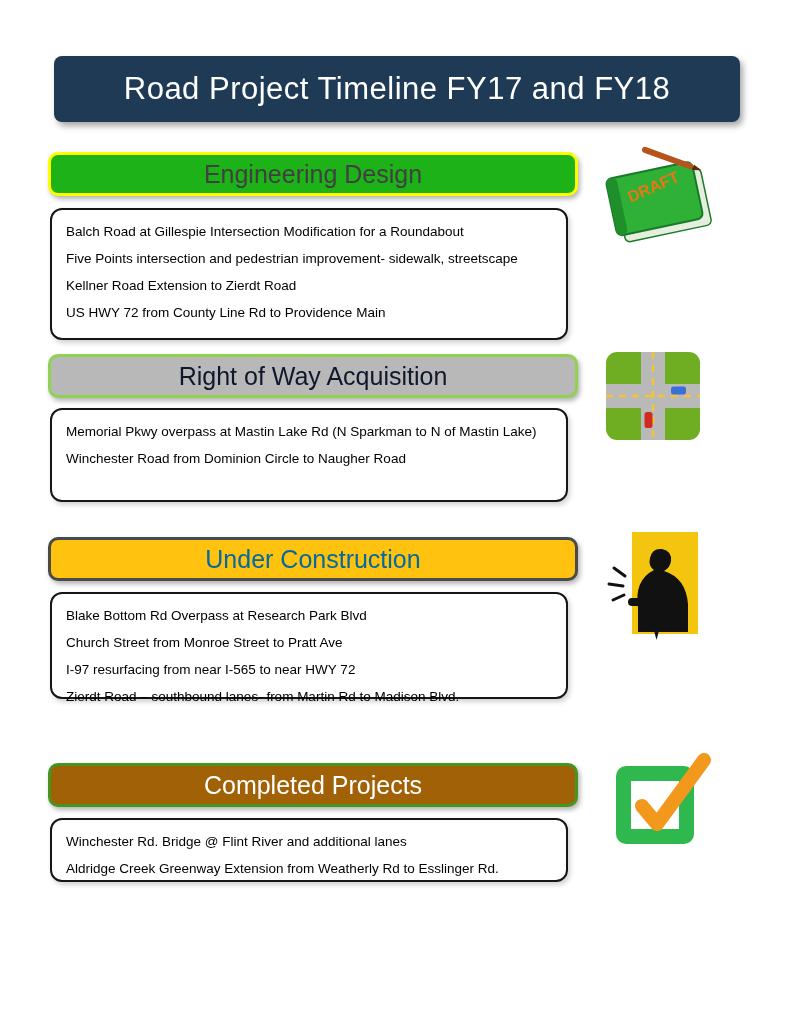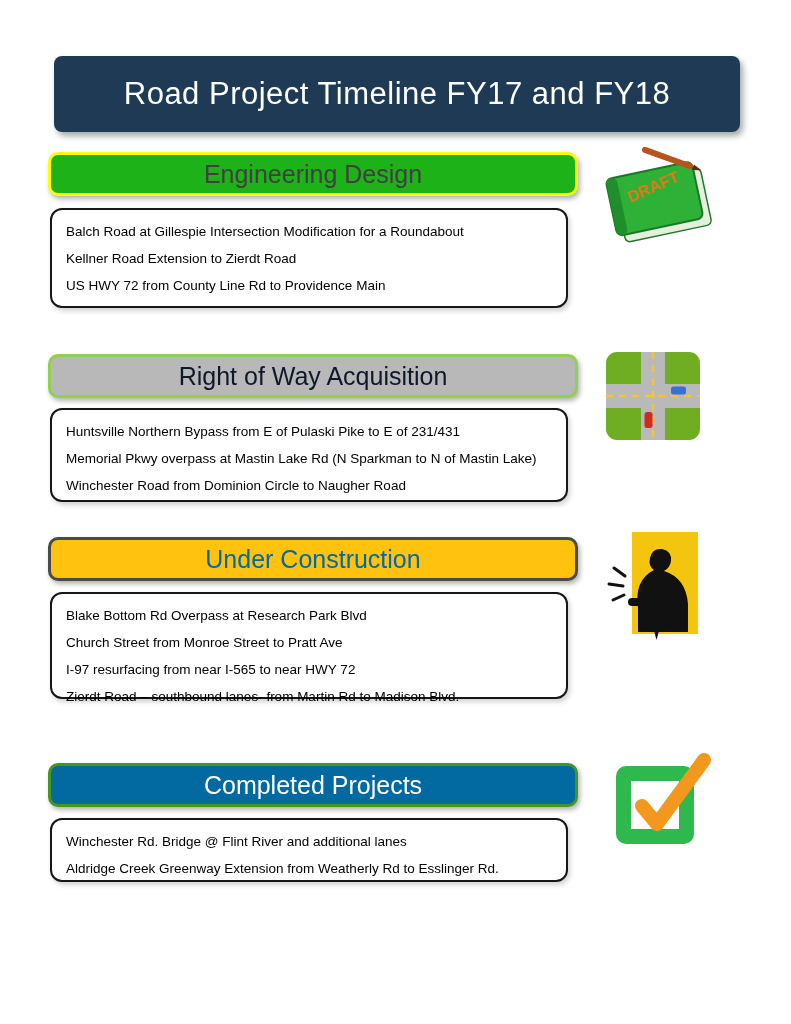--- a/index.html
+++ b/index.html
@@ -1,21 +1,21 @@
 <!DOCTYPE html>
 <html><head>
 <meta charset="utf-8">
 <style>
   html,body{margin:0;padding:0;background:#ffffff;}
   .page{
     position:relative;width:791px;height:1024px;background:#ffffff;
     font-family:"Liberation Sans", sans-serif;color:#000;overflow:hidden;
   }
   .title-bar{
-    position:absolute;left:54px;top:56px;width:686px;height:76px;
+    position:absolute;left:54px;top:56px;width:686px;height:66px;
     background:#1f3a54;border-radius:8px;
     display:flex;align-items:center;justify-content:center;
     color:#ffffff;font-size:31px;font-weight:400;letter-spacing:.5px;
     box-shadow:3px 4px 6px rgba(0,0,0,.35);
   }
   .section-header{
     position:absolute;left:48px;width:530px;height:44px;
     border-radius:10px;border:3px solid transparent;box-sizing:border-box;
     display:flex;align-items:center;justify-content:center;
     font-size:25px;box-shadow:2px 3px 5px rgba(0,0,0,.3);
@@ -23,21 +23,21 @@
   .s1{background:#1db217;border-color:#ffff00;color:#ffffff;top:152px;}
   .s2{background:#b8b8b8;border-color:#92d050;color:#000000;top:354px;}
   .s3{background:#ffc20e;border-color:#4a4a4a;color:#000000;top:537px;}
   .s4{background:#e87d1e;border-color:#44961f;color:#ffffff;top:763px;}
   .list-box{
     position:absolute;left:50px;width:518px;box-sizing:border-box;
     background:#ffffff;border:2px solid #161616;border-radius:12px;
     padding:8px 10px 0 14px;font-size:13.5px;
     box-shadow:2px 3px 5px rgba(0,0,0,.18);
   }
-  .b1{top:208px;height:100px;}
+  .b1{top:208px;height:132px;}
   .b2{top:408px;height:94px;}
   .b3{top:592px;height:107px;}
   .b4{top:818px;height:64px;}
   .list-item{line-height:27px;white-space:nowrap;}
   .icon-slot{position:absolute;}
   .i1{left:592px;top:144px;width:128px;height:112px;}
   .i2{left:606px;top:352px;width:94px;height:88px;}
   .i3{left:598px;top:524px;width:108px;height:118px;}
   .i4{left:612px;top:748px;width:102px;height:100px;}
   .icon-slot svg{width:100%;height:100%;display:block;}
@@ -63,40 +63,40 @@
         <text x="40" y="54" font-size="16" font-weight="bold" fill="#e77817" font-family="Liberation Sans, sans-serif" transform="rotate(-12 40 54)">DRAFT</text>
       </g>
       <g transform="rotate(20 78 16)">
         <rect x="48" y="12" width="54" height="6" rx="3" fill="#b5541c"></rect>
         <polygon points="102,12 111,15 102,18" fill="#5a2d0c"></polygon>
       </g>
     </svg>
   </div>
   <div class="list-box b1">
     <div class="list-item">Balch Road at Gillespie Intersection Modification for a Roundabout</div>
+    <div class="list-item">Five Points intersection and pedestrian improvement- sidewalk, streetscape</div>
     <div class="list-item">Kellner Road Extension to Zierdt Road</div>
     <div class="list-item">US HWY 72 from County Line Rd to Providence Main</div>
   </div>
 
   <div class="section-header s2" style="background: rgb(184, 184, 184); border-color: rgb(146, 208, 80); color: #0f172a;">
     <span>Right of Way Acquisition</span>
   </div>
   <div class="icon-slot i2">
     <svg viewBox="0 0 94 88" xmlns="http://www.w3.org/2000/svg">
       <rect x="0" y="0" width="94" height="88" rx="11" fill="#6fae22"></rect>
       <rect x="35" y="0" width="24" height="88" fill="#b9b9b9"></rect>
       <rect x="0" y="32" width="94" height="24" fill="#b9b9b9"></rect>
       <line x1="47" y1="0" x2="47" y2="88" stroke="#f6c431" stroke-width="2.5" stroke-dasharray="7 6"></line>
       <line x1="0" y1="44" x2="94" y2="44" stroke="#f6c431" stroke-width="2.5" stroke-dasharray="7 6"></line>
       <rect x="65" y="34.5" width="15" height="8" rx="2.5" fill="#3a6fd8"></rect>
       <rect x="38.5" y="60" width="8" height="16" rx="2.5" fill="#cf2b20"></rect>
     </svg>
   </div>
   <div class="list-box b2">
-    <div class="list-item">Huntsville Northern Bypass from E of Pulaski Pike to E of 231/431</div>
     <div class="list-item">Memorial Pkwy overpass at Mastin Lake Rd (N Sparkman to N of Mastin Lake)</div>
     <div class="list-item">Winchester Road from Dominion Circle to Naugher Road</div>
   </div>
 
   <div class="section-header s3" style="background: rgb(255, 194, 14); border-color: rgb(74, 74, 74); color: #0369a1;">
     <span>Under Construction</span>
   </div>
   <div class="icon-slot i3">
     <svg viewBox="0 0 108 118" xmlns="http://www.w3.org/2000/svg">
       <rect x="34" y="8" width="66" height="102" fill="#f3c50f"></rect>
@@ -111,21 +111,21 @@
       </g>
     </svg>
   </div>
   <div class="list-box b3">
     <div class="list-item">Blake Bottom Rd Overpass at Research Park Blvd</div>
     <div class="list-item">Church Street from Monroe Street to Pratt Ave</div>
     <div class="list-item">I-97 resurfacing from near I-565 to near HWY 72</div>
     <div class="list-item">Zierdt Road – southbound lanes- from Martin Rd to Madison Blvd.</div>
   </div>
 
-  <div class="section-header s4" style="background: #0369a1; border-color: rgb(68, 150, 31); color: rgb(255, 255, 255);">
+  <div class="section-header s4" style="background: #a16207; border-color: rgb(68, 150, 31); color: rgb(255, 255, 255);">
     <span>Completed Projects</span>
   </div>
   <div class="icon-slot i4">
     <svg viewBox="0 0 102 100" xmlns="http://www.w3.org/2000/svg">
       <rect x="4" y="18" width="78" height="78" rx="10" fill="#2eb84e"></rect>
       <rect x="19" y="33" width="48" height="48" fill="#ffffff"></rect>
       <path d="M30 58 L45 76 L92 12" stroke="#f2991d" stroke-width="14" fill="none" stroke-linecap="round" stroke-linejoin="round"></path>
     </svg>
   </div>
   <div class="list-box b4">

